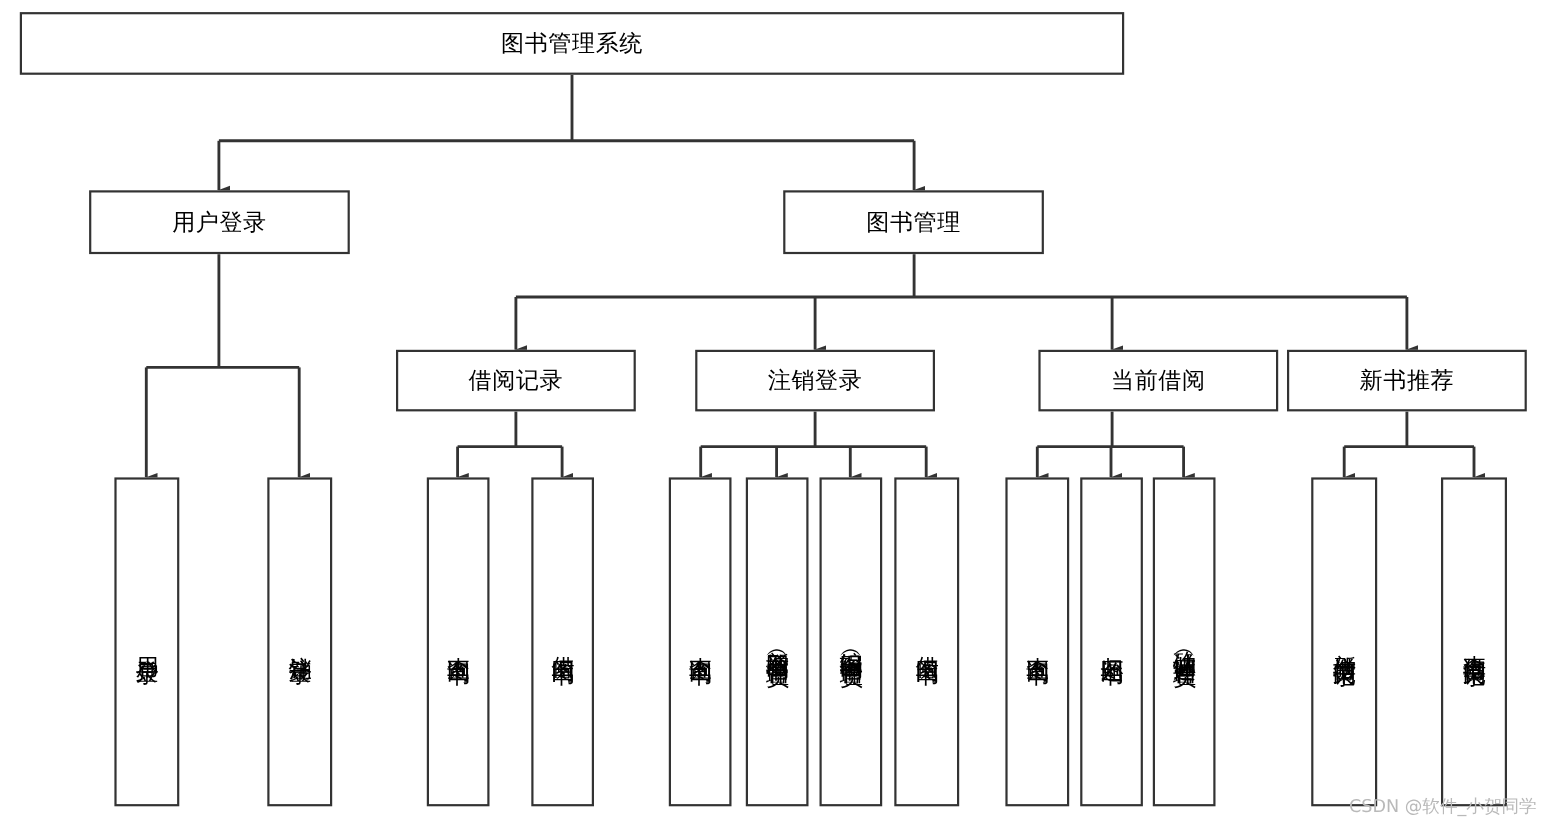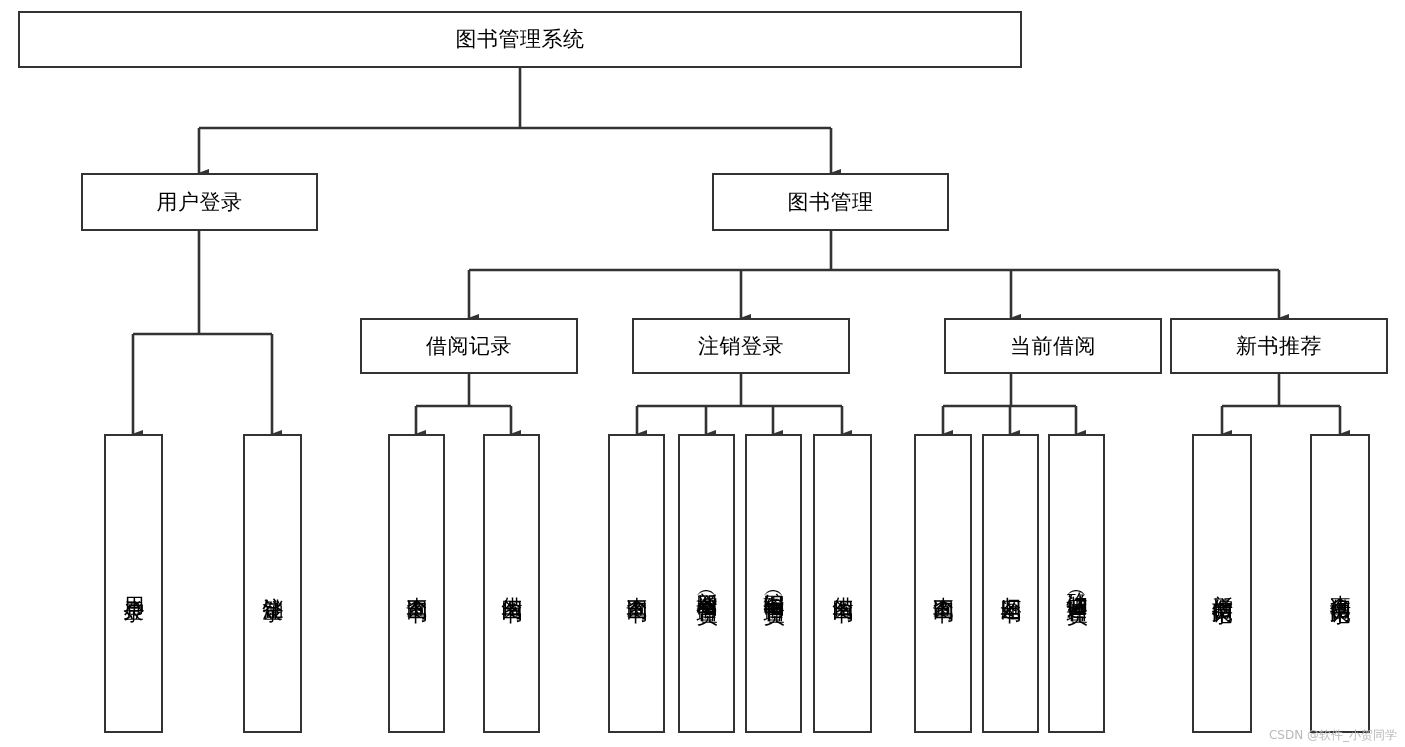--- a/index.html
+++ b/index.html
@@ -53,21 +53,21 @@
     justify-content: center;
     align-items: center;
   }
   .node-label {
     display: block;
   }
   .watermark {
     position: absolute;
     right: 8px;
     bottom: 3px;
-    font-size: 12px;
+    font-size: 16px;
     color: #b9b9b9;
     font-family: "DejaVu Sans", "Liberation Sans", sans-serif;
     white-space: nowrap;
     z-index: 5;
   }
 </style>
 </head>
 <body>
 
 <div id="diagram-root">

